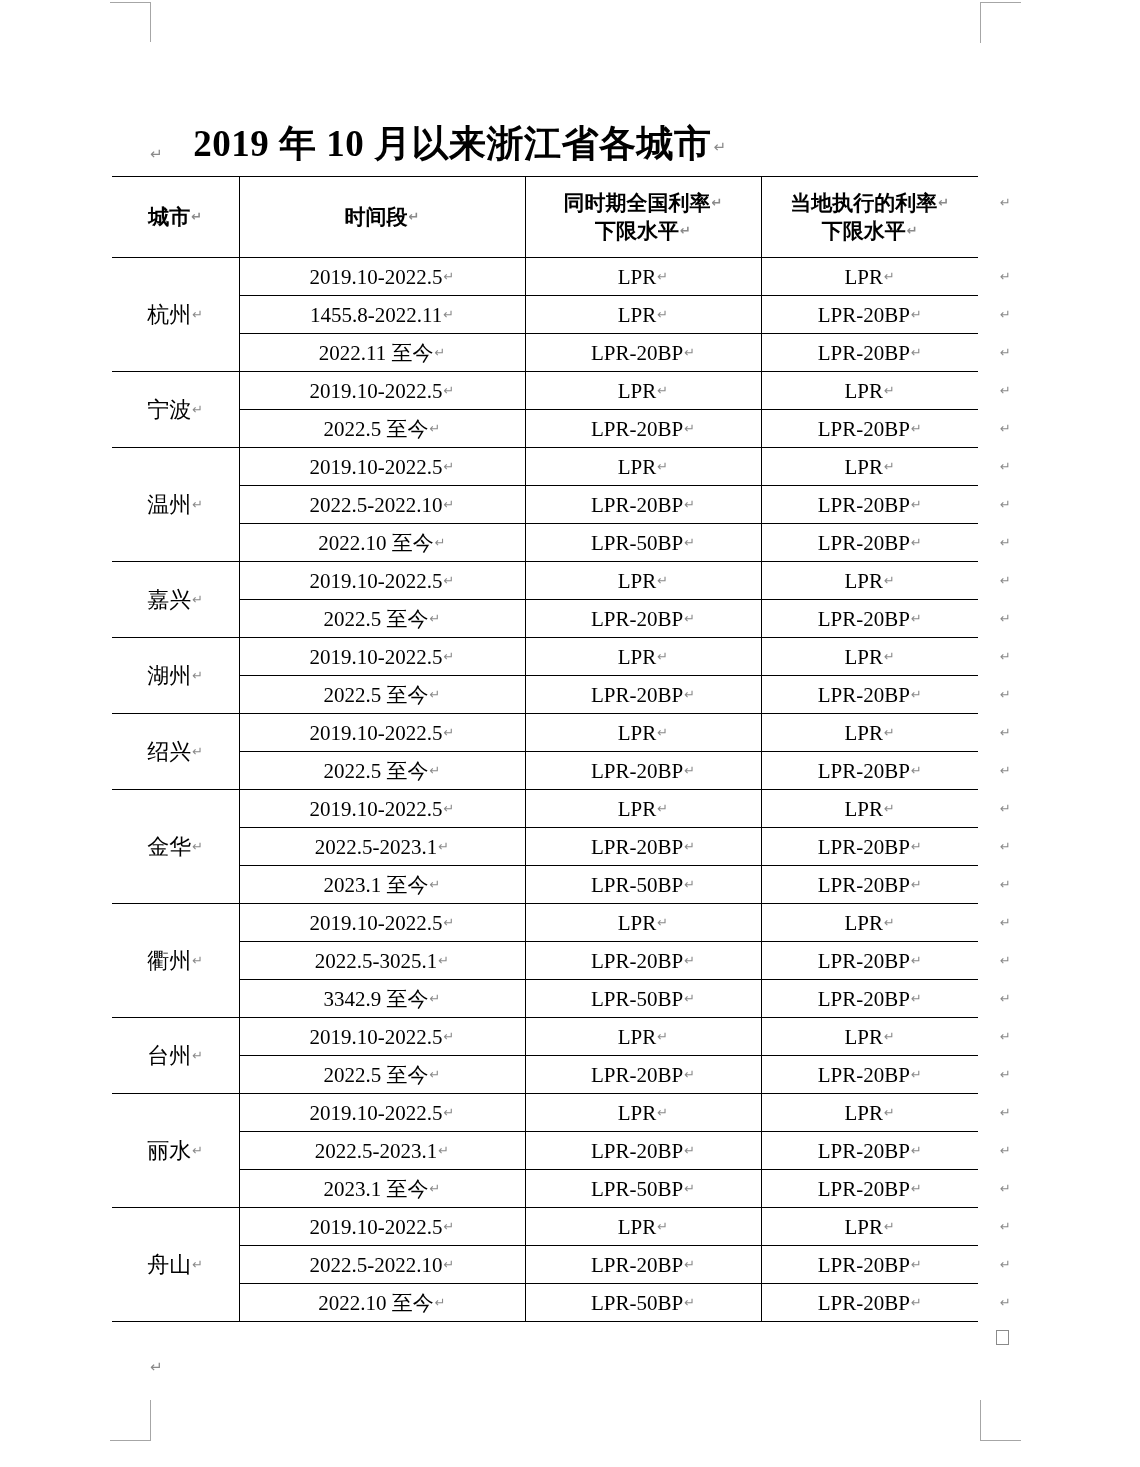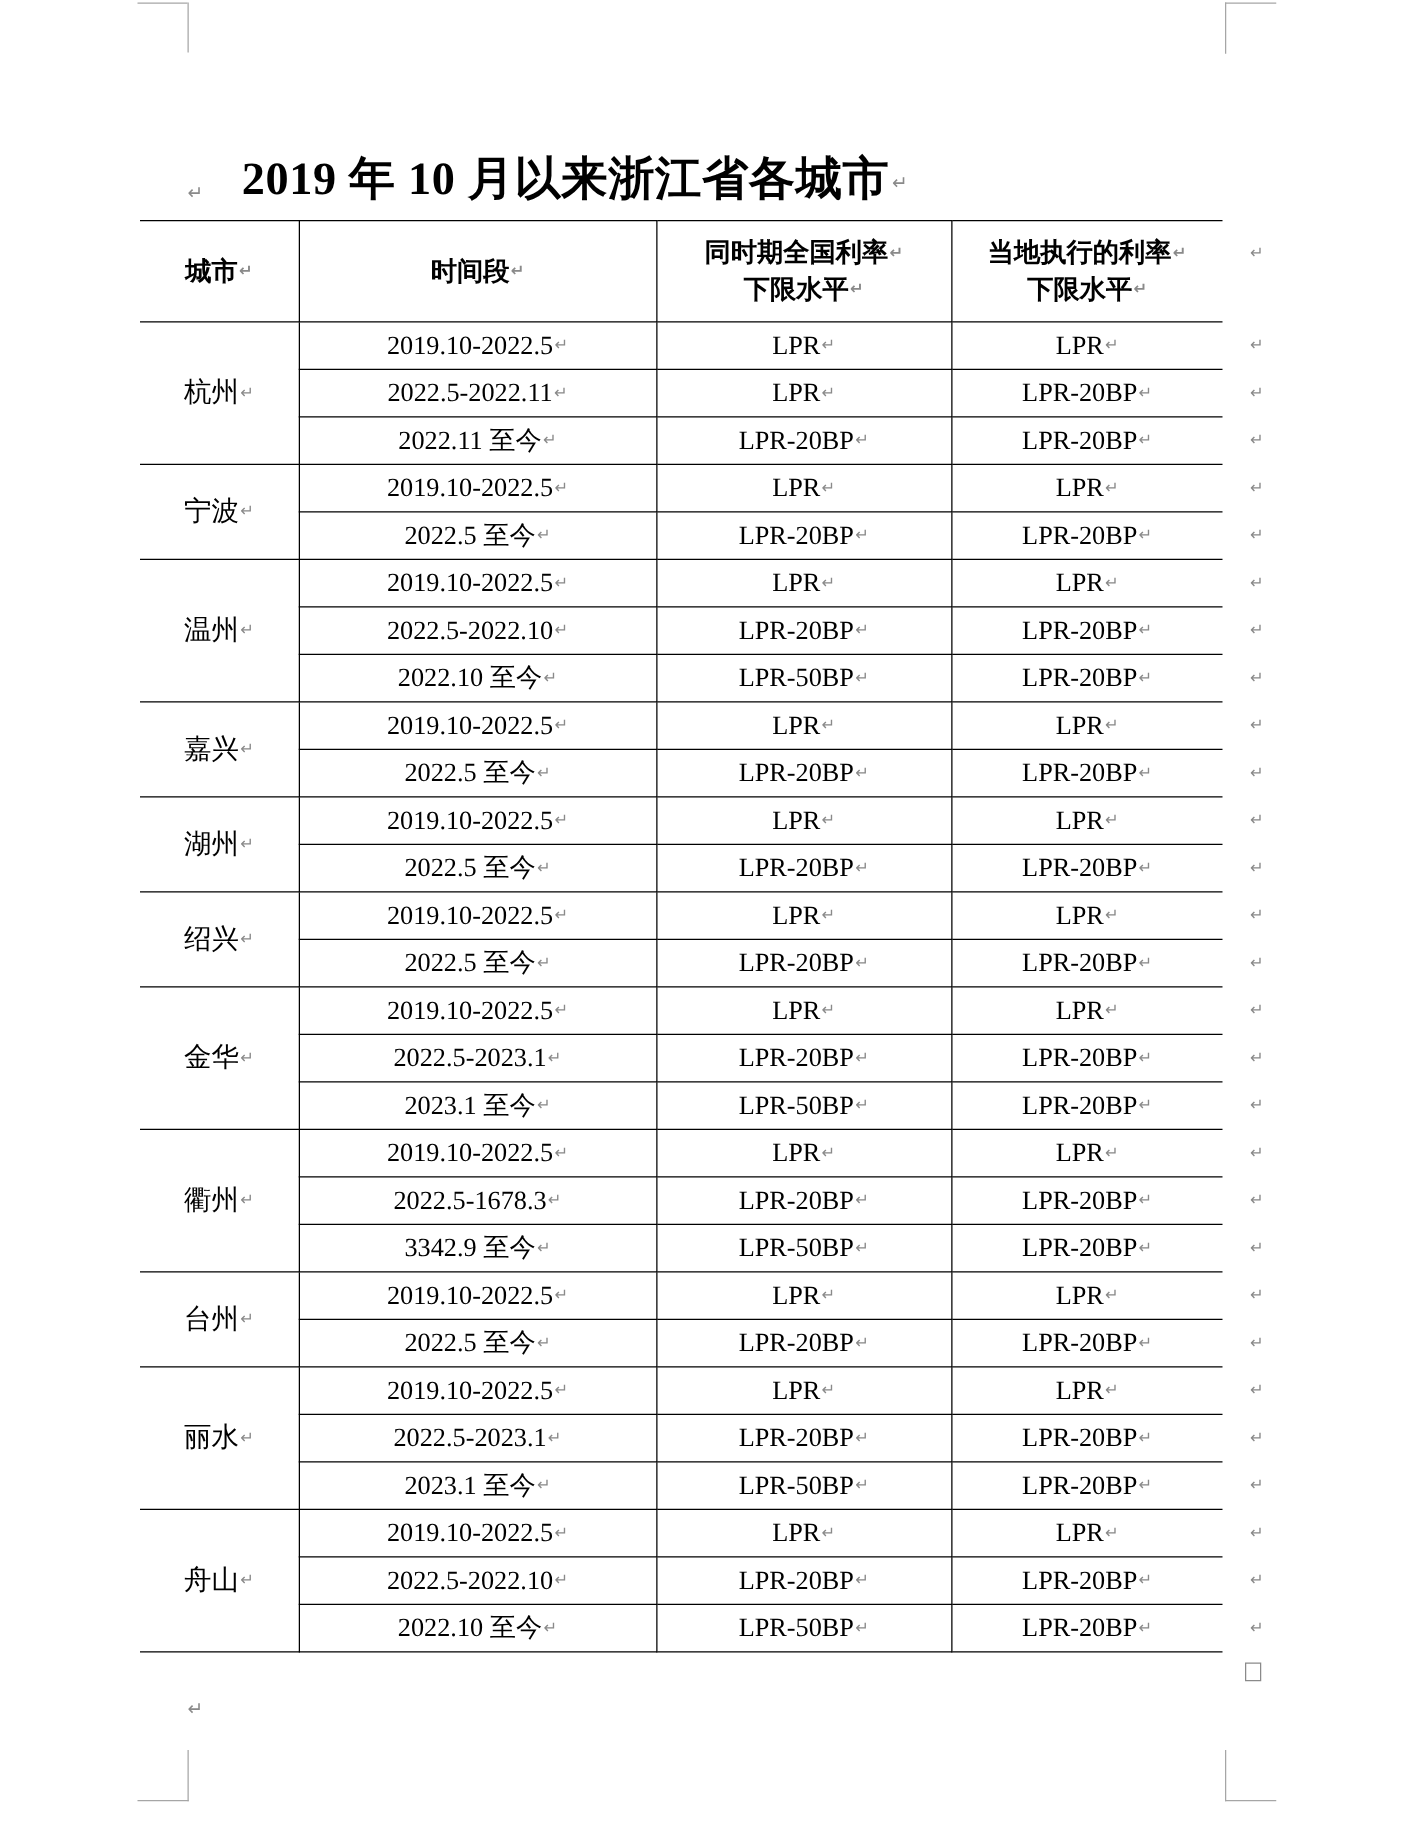--- a/index.html
+++ b/index.html
@@ -184,21 +184,21 @@
       </tr>
     </thead>
     <tbody id="table-body">
         <tr class="group-start">
           <td class="city-cell" rowspan="3"><span>杭州</span><span class="cellmark">↵</span></td>
           <td><span>2019.10-2022.5</span><span class="cellmark">↵</span></td>
           <td><span>LPR</span><span class="cellmark">↵</span></td>
           <td><span>LPR</span><span class="cellmark">↵</span></td>
         </tr>
         <tr>
-          <td class="first-data"><span>2022.5-2022.11</span><span class="cellmark">↵</span></td>
+          <td class="first-data"><span>1455.8-2022.11</span><span class="cellmark">↵</span></td>
           <td><span>LPR</span><span class="cellmark">↵</span></td>
           <td><span>LPR-20BP</span><span class="cellmark">↵</span></td>
         </tr>
         <tr class="group-last">
           <td class="first-data"><span>2022.11 至今</span><span class="cellmark">↵</span></td>
           <td><span>LPR-20BP</span><span class="cellmark">↵</span></td>
           <td><span>LPR-20BP</span><span class="cellmark">↵</span></td>
         </tr>
         <tr class="group-start">
           <td class="city-cell" rowspan="2"><span>宁波</span><span class="cellmark">↵</span></td>
@@ -276,21 +276,21 @@
           <td><span>LPR-50BP</span><span class="cellmark">↵</span></td>
           <td><span>LPR-20BP</span><span class="cellmark">↵</span></td>
         </tr>
         <tr class="group-start">
           <td class="city-cell" rowspan="3"><span>衢州</span><span class="cellmark">↵</span></td>
           <td><span>2019.10-2022.5</span><span class="cellmark">↵</span></td>
           <td><span>LPR</span><span class="cellmark">↵</span></td>
           <td><span>LPR</span><span class="cellmark">↵</span></td>
         </tr>
         <tr>
-          <td class="first-data"><span>2022.5-1678.3</span><span class="cellmark">↵</span></td>
+          <td class="first-data"><span>2022.5-3025.1</span><span class="cellmark">↵</span></td>
           <td><span>LPR-20BP</span><span class="cellmark">↵</span></td>
           <td><span>LPR-20BP</span><span class="cellmark">↵</span></td>
         </tr>
         <tr class="group-last">
           <td class="first-data"><span>3342.9 至今</span><span class="cellmark">↵</span></td>
           <td><span>LPR-50BP</span><span class="cellmark">↵</span></td>
           <td><span>LPR-20BP</span><span class="cellmark">↵</span></td>
         </tr>
         <tr class="group-start">
           <td class="city-cell" rowspan="2"><span>台州</span><span class="cellmark">↵</span></td>

